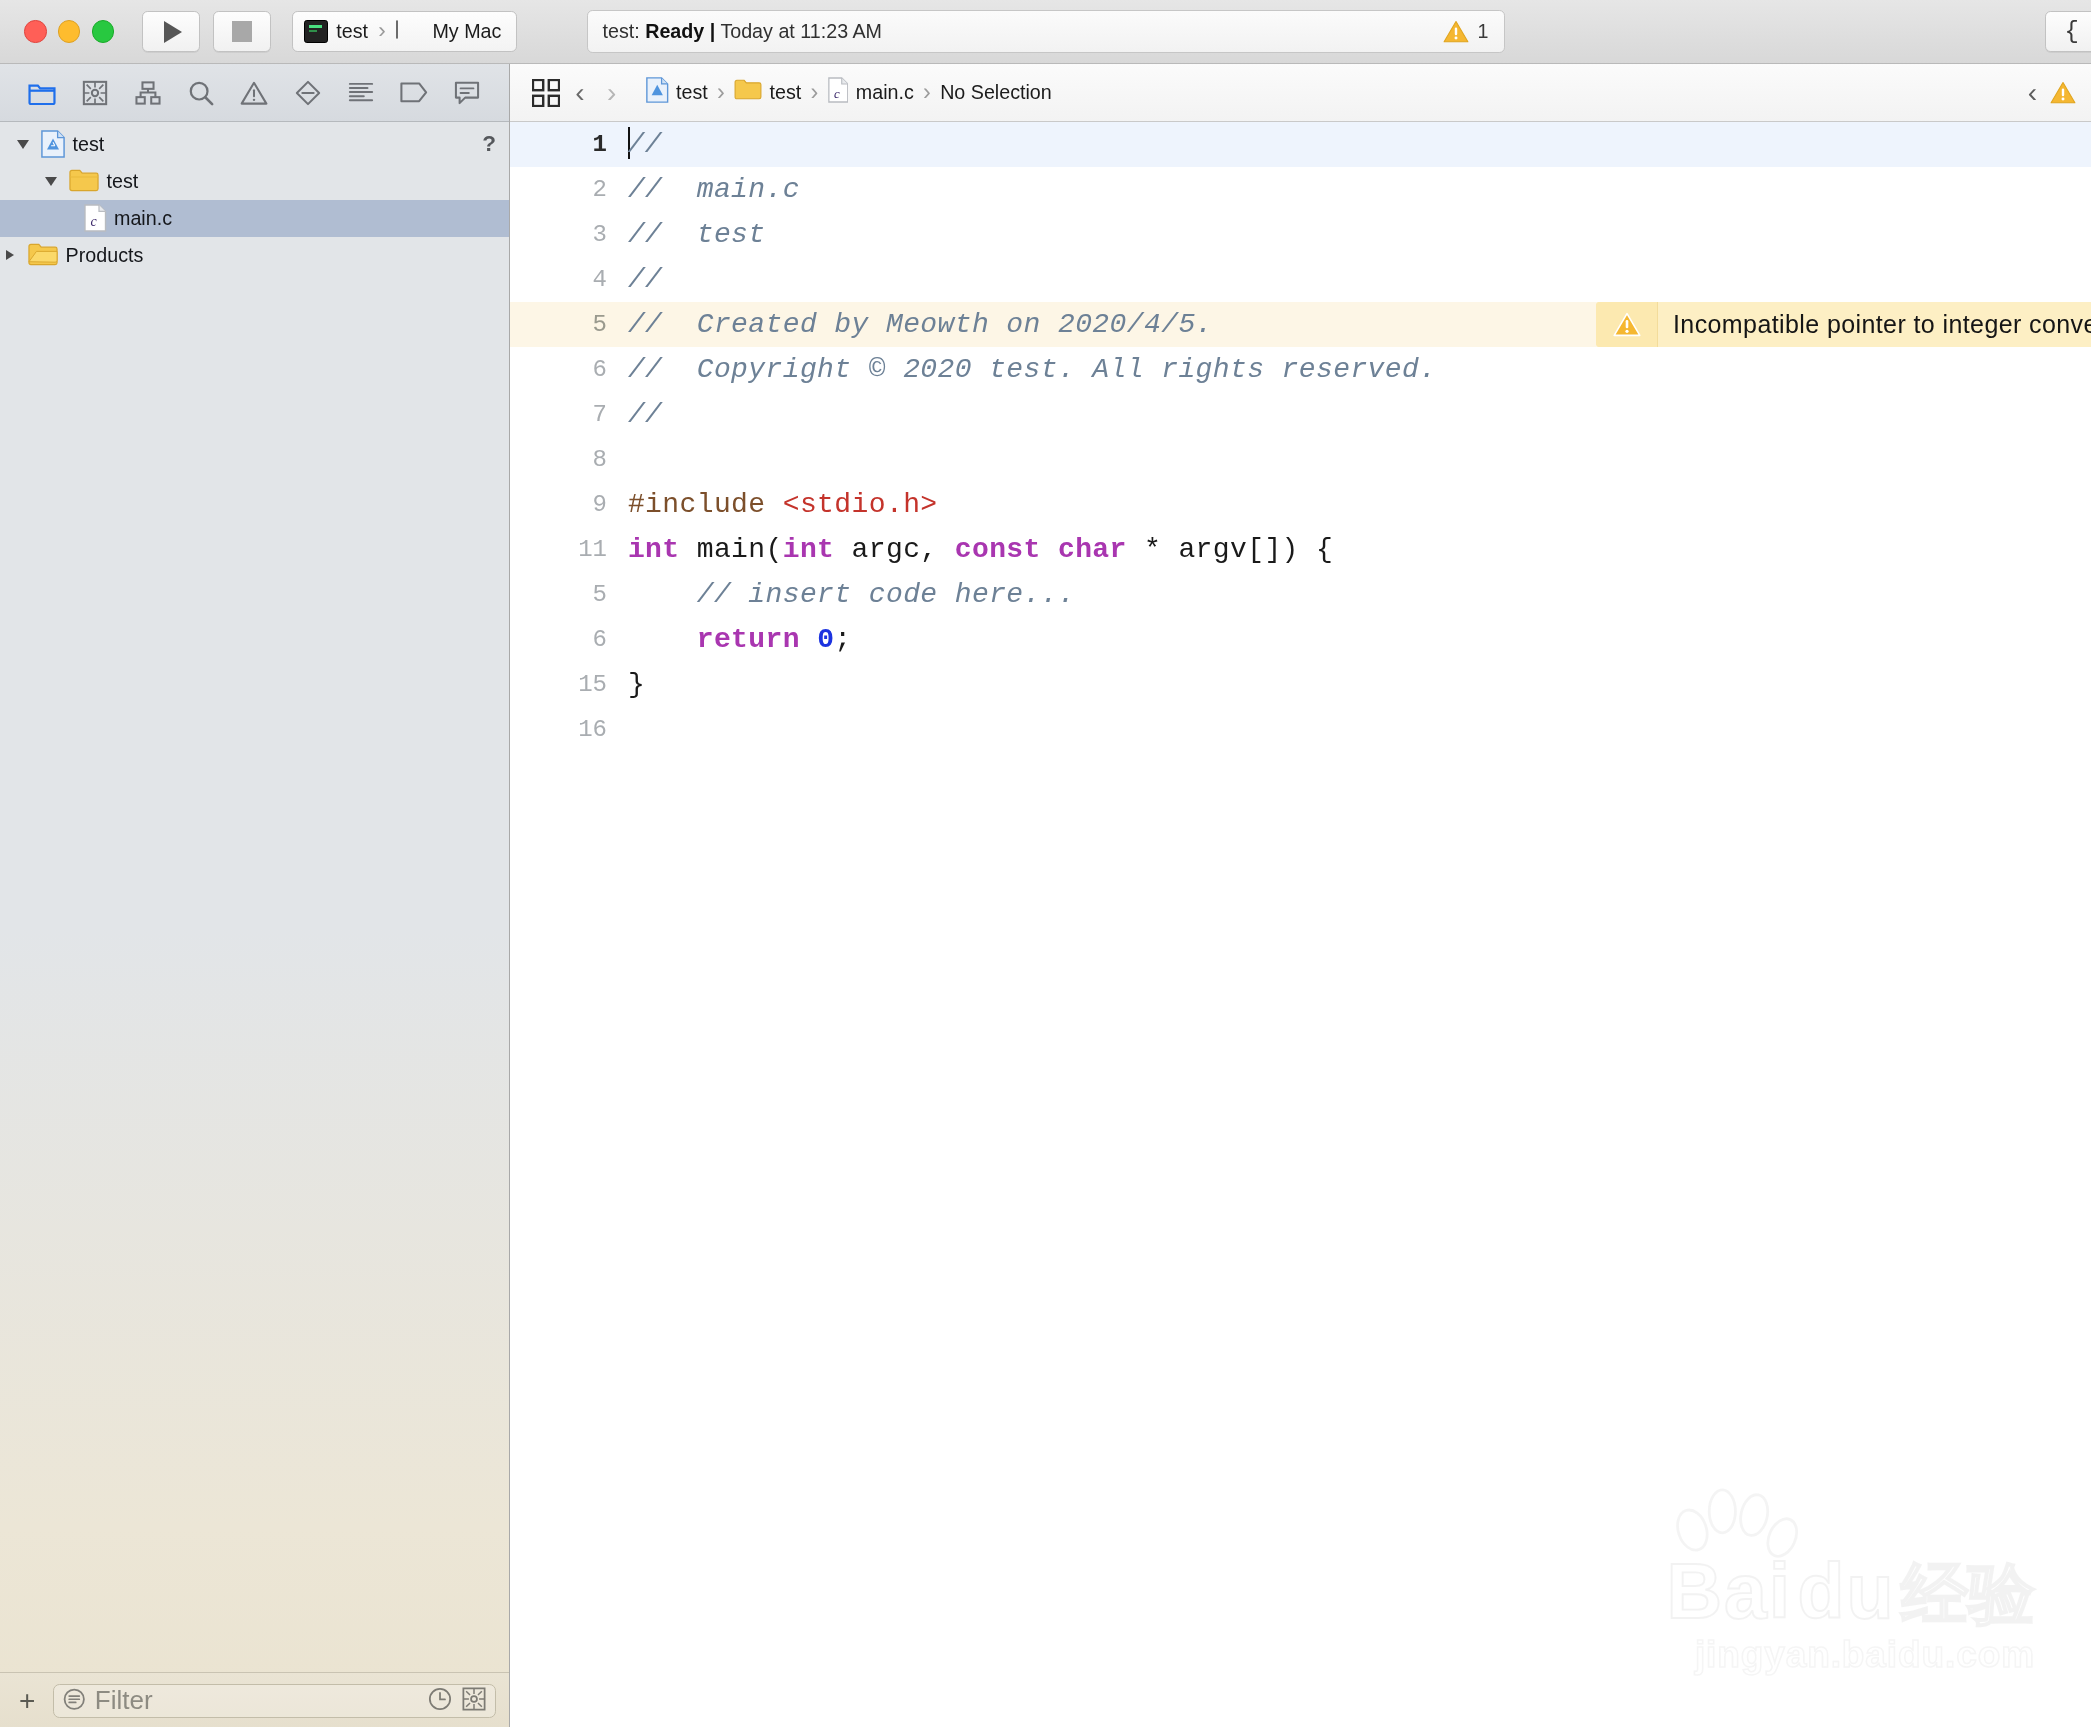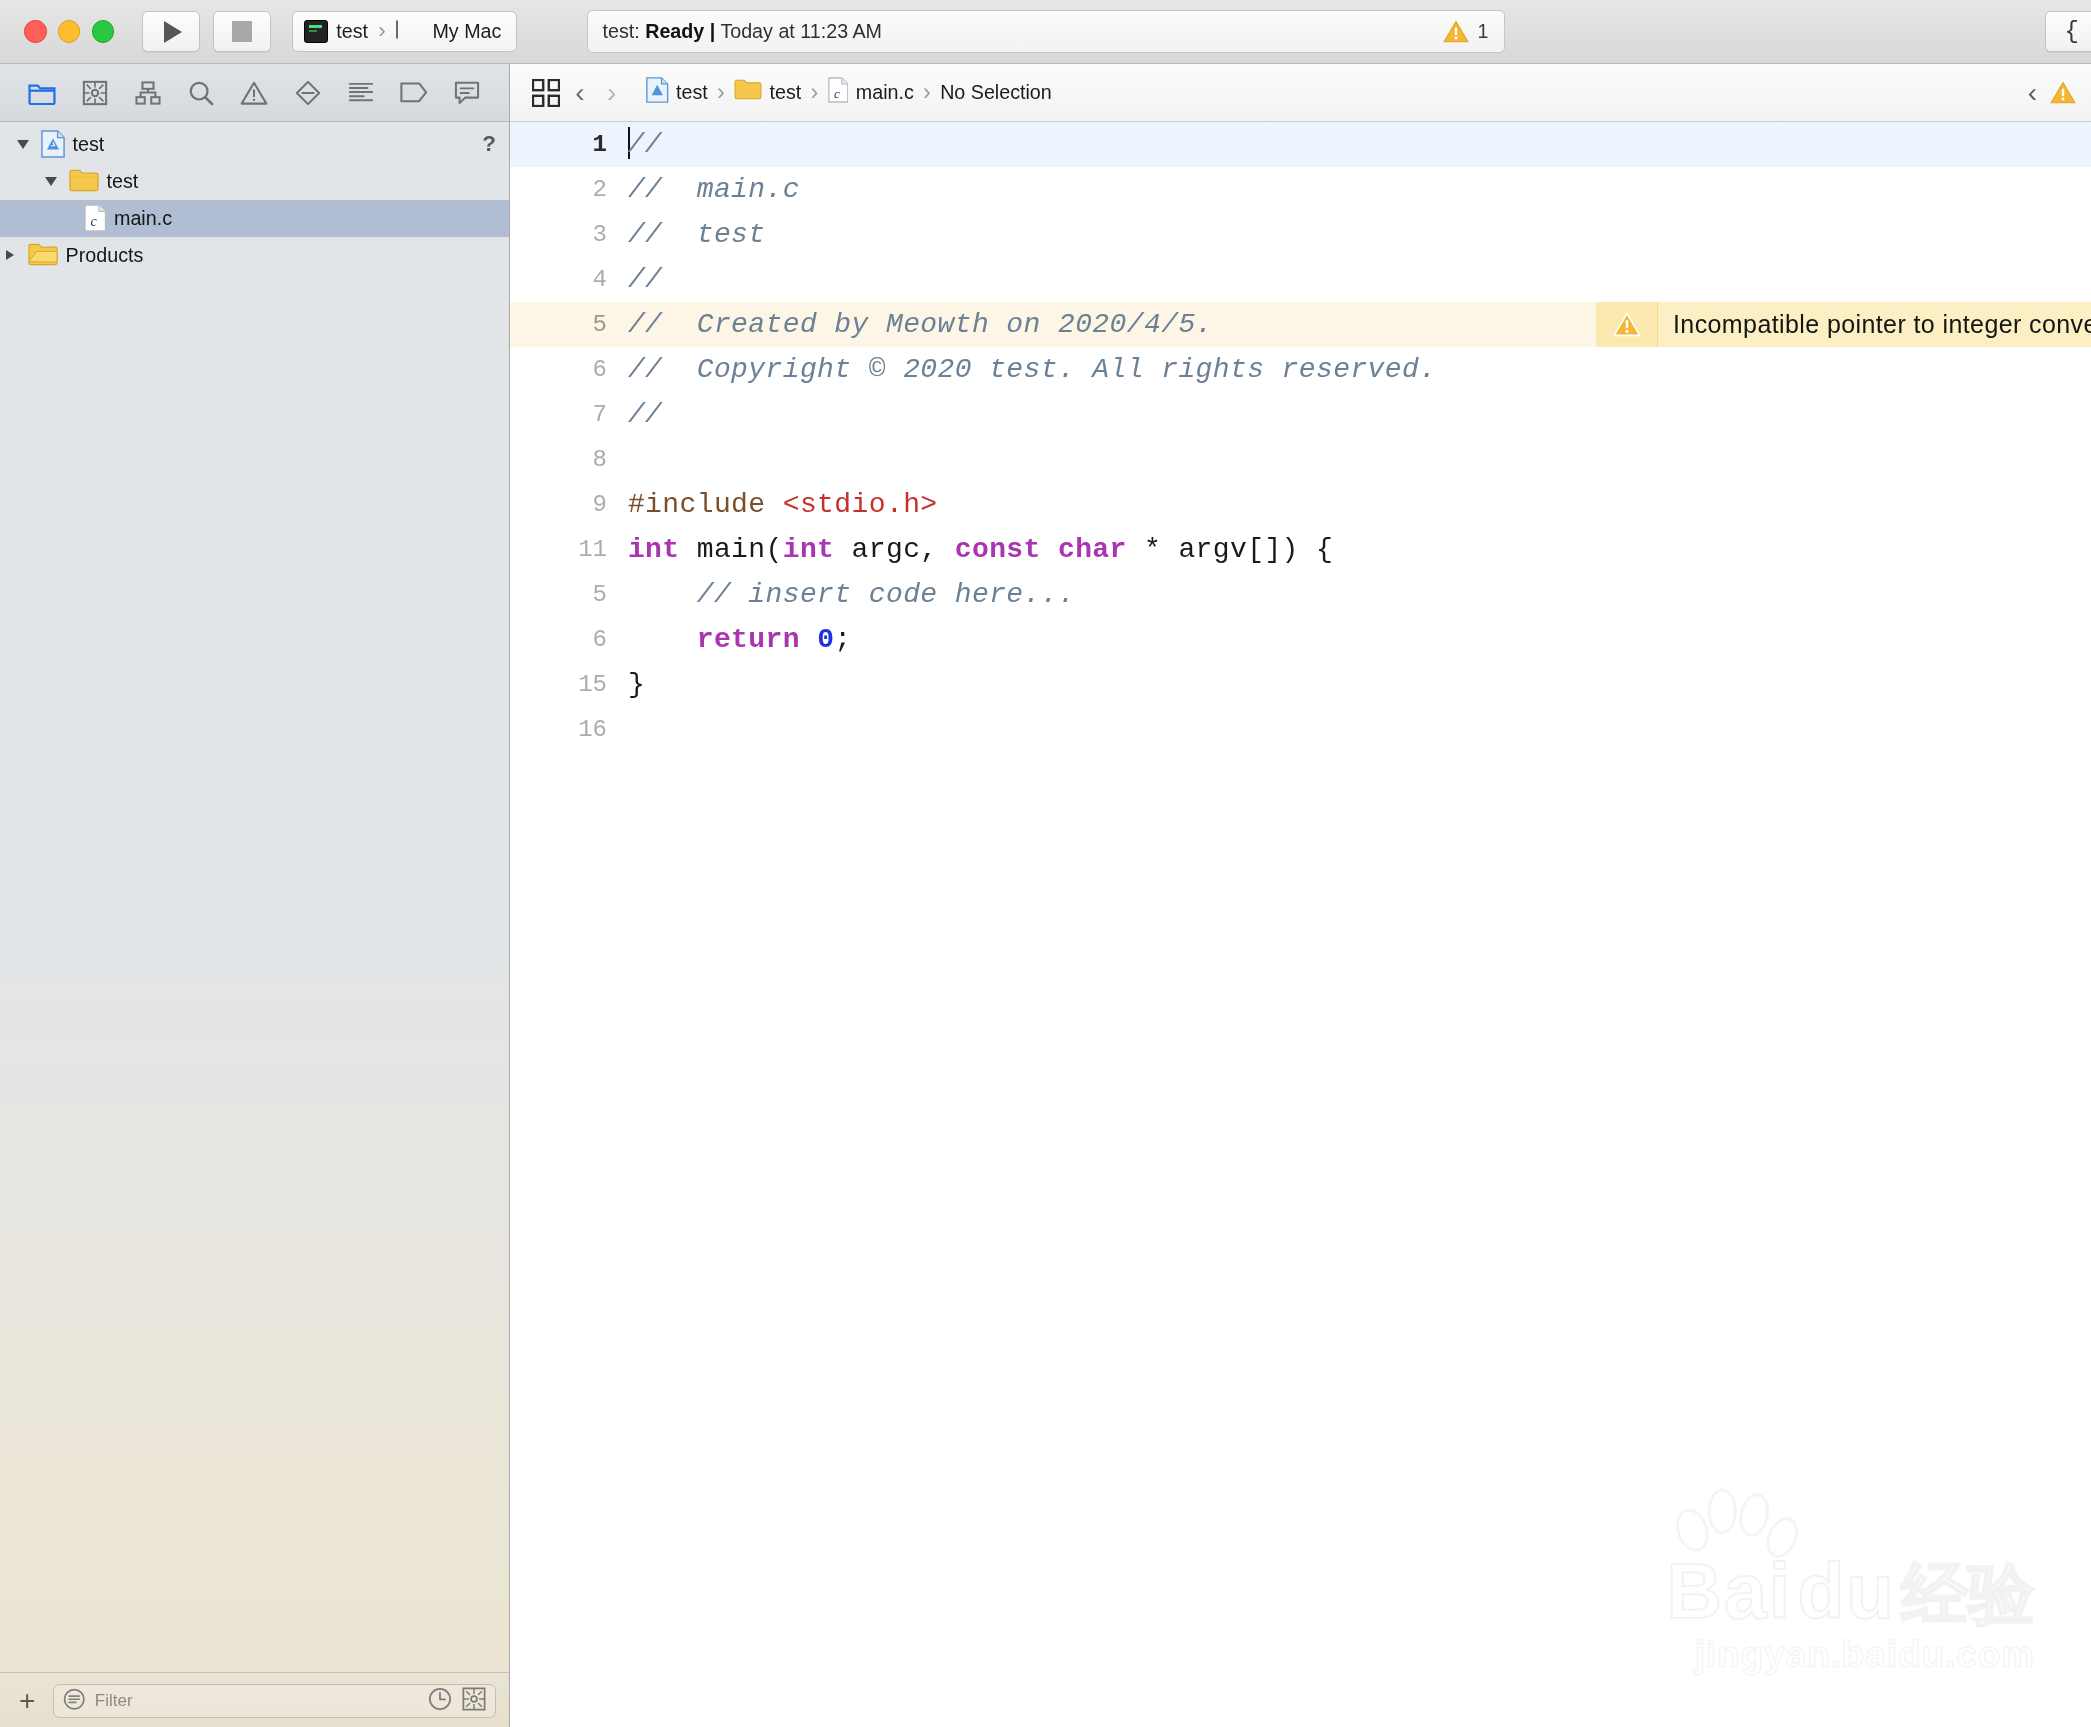--- a/index.html
+++ b/index.html
@@ -162,21 +162,21 @@
     background: linear-gradient(to bottom,#eae4d4,#e6dfcd);
     border-top: 0.9px solid #c9c3b2;
   }
   .plus-btn { font-size: 28px; color:#5a5a52; width: 32px; text-align:center; line-height: 1; }
   .filter-box {
     flex: 1; height: 34px; border-radius: 6.6px;
     background: rgba(255,255,255,0.22);
     border: 0.9px solid #c3bda9;
     display:flex; align-items:center; gap: 9.4px; padding: 0 9.4px;
   }
-  .filter-ph { font-size: 17px; color:#8d8b82; flex:1; }
+  .filter-ph { font-size: 26px; color:#8d8b82; flex:1; }
 
   
   .editor { flex: 1; display:flex; flex-direction: column; min-width: 0; background:#fff; }
   .jumpbar {
     height: 58px; min-height: 58px;
     display:flex; align-items:center; gap: 0;
     padding: 0 9.4px 0 17px;
     background: linear-gradient(to bottom,#fbfbfb,#f3f3f3);
     border-bottom: 0.9px solid #c9c9c9;
   }

